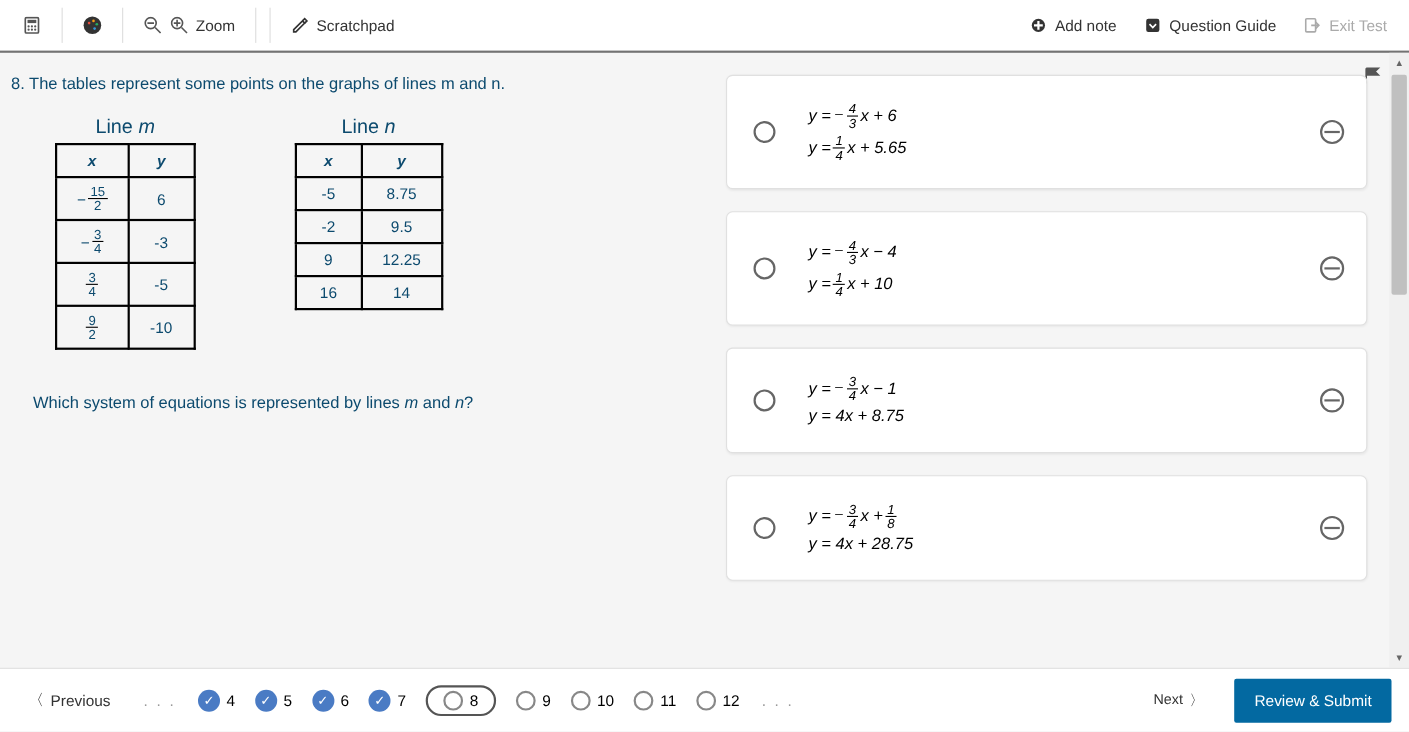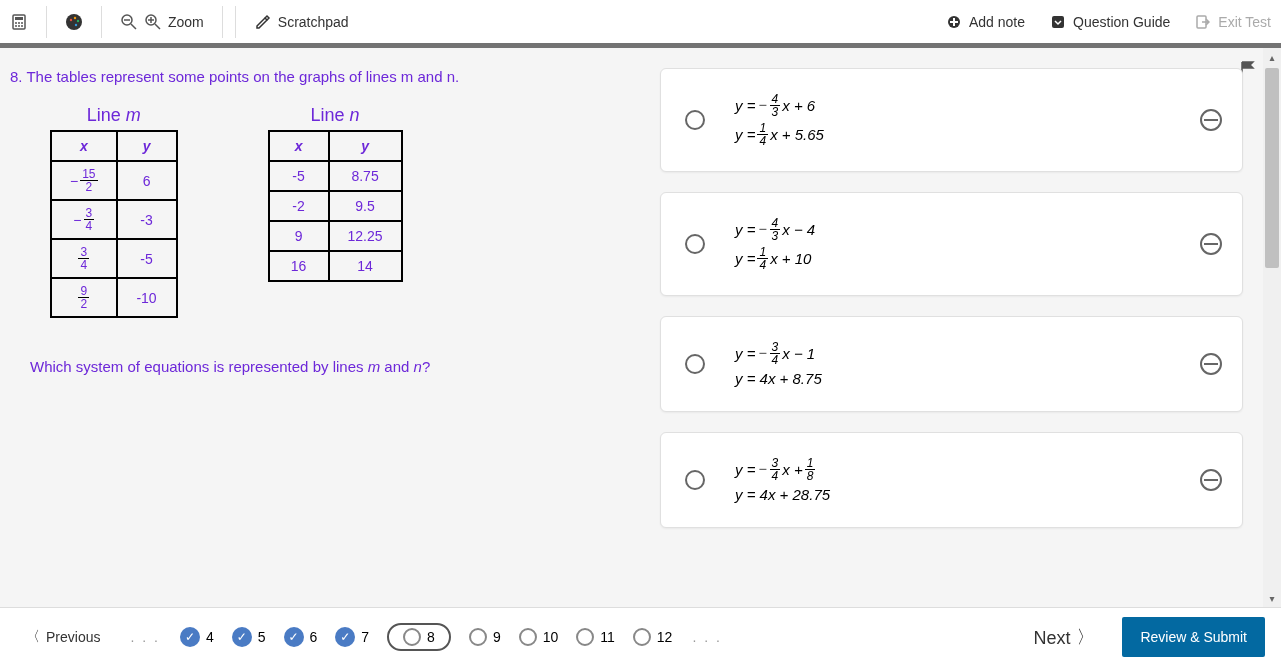--- a/index.html
+++ b/index.html
@@ -1,24 +1,24 @@
 <!DOCTYPE html>
 <html><head>
 <meta charset="utf-8">
 <style>
   *{box-sizing:border-box;margin:0;padding:0;font-family:Arial,Helvetica,sans-serif}
   body{background:#f5f5f5;width:1281px;height:665px;overflow:hidden;position:relative}
-  .toolbar{height:48px;background:#fff;border-bottom:5px solid #737373;display:flex;align-items:center;padding:0 0;gap:4px}
+  .toolbar{height:48px;background:#fff;border-bottom:2px solid #737373;display:flex;align-items:center;padding:0 10px;gap:4px}
   .tb-sep{width:1px;height:32px;background:#ddd;margin:0 4px}
   .tb-btn{display:flex;align-items:center;gap:6px;padding:6px 10px;cursor:pointer;font-size:14px;color:#333}
   .tb-icon{width:18px;height:18px;display:flex;align-items:center;justify-content:center}
   .tb-right{margin-left:auto;display:flex;align-items:flex-start;gap:4px}
   .exit{color:#aaa}
   .main{position:absolute;top:48px;left:0;right:18px;bottom:58px;display:flex}
-  .qcol{flex:0 0 650px;padding:20px 10px 20px 10px;font-size:15px;color:#6d28d9}
+  .qcol{flex:0 0 650px;padding:20px 10px 20px 10px;font-size:15px;color:#0c4a6e}
   .qtext{margin-bottom:20px}
   .qnum{display:inline}
   .tables{display:flex;gap:90px;margin-left:40px;margin-bottom:40px}
   .twrap{text-align:center}
   .tlabel{font-size:18px;margin-bottom:4px}
   table{border-collapse:collapse}
   th,td{border:2px solid #000;padding:6px 18px;font-size:14px;text-align:center;min-width:60px}
   th{font-style:italic;font-weight:bold}
   .frac{display:inline-flex;flex-direction:column;align-items:center;font-size:12px;line-height:1;vertical-align:middle}
   .frac .n{border-bottom:1px solid #000;padding:0 2px}
@@ -37,21 +37,21 @@
   .sb-thumb{position:absolute;top:20px;left:2px;width:14px;height:200px;background:#c0c0c0;border-radius:2px}
   .sb-arrow{position:absolute;left:0;width:18px;height:18px;display:flex;align-items:center;justify-content:center;font-size:10px;color:#666}
   .footer{position:absolute;bottom:0;left:0;right:0;height:58px;background:#fff;border-top:1px solid #ddd;display:flex;align-items:center;padding:0 16px;gap:12px}
   .nav-btn{display:flex;align-items:center;gap:6px;font-size:14px;color:#333;cursor:pointer;padding:6px 10px}
   .dots{color:#999;letter-spacing:2px;font-size:14px;padding:0 8px}
   .qnav{display:flex;align-items:center;gap:18px}
   .qn-item{display:flex;align-items:center;gap:6px;font-size:14px}
   .check{width:20px;height:20px;background:#4a7bc4;border-radius:50%;display:flex;align-items:center;justify-content:center;color:#fff;font-size:12px}
   .ring{width:18px;height:18px;border:2px solid #888;border-radius:50%}
   .pill{border:2px solid #555;border-radius:14px;padding:3px 14px;display:flex;align-items:center;gap:6px}
-  .next{margin-left:auto;font-size:18px;color:#333;cursor:pointer;padding:8px 16px;display:flex;align-items:flex-end;gap:6px}
+  .next{margin-left:auto;font-size:13px;color:#333;cursor:pointer;padding:8px 16px;display:flex;align-items:flex-start;gap:6px}
   .review{background:#0369a1;color:#fff;padding:12px 18px;font-size:14px;cursor:pointer;border-radius:2px}
   svg{display:block}
 </style>
 </head>
 <body>
 
 <div class="toolbar">
   <div class="tb-btn">
     <span class="tb-icon">
         <svg width="16" height="16" viewBox="0 0 16 16">

